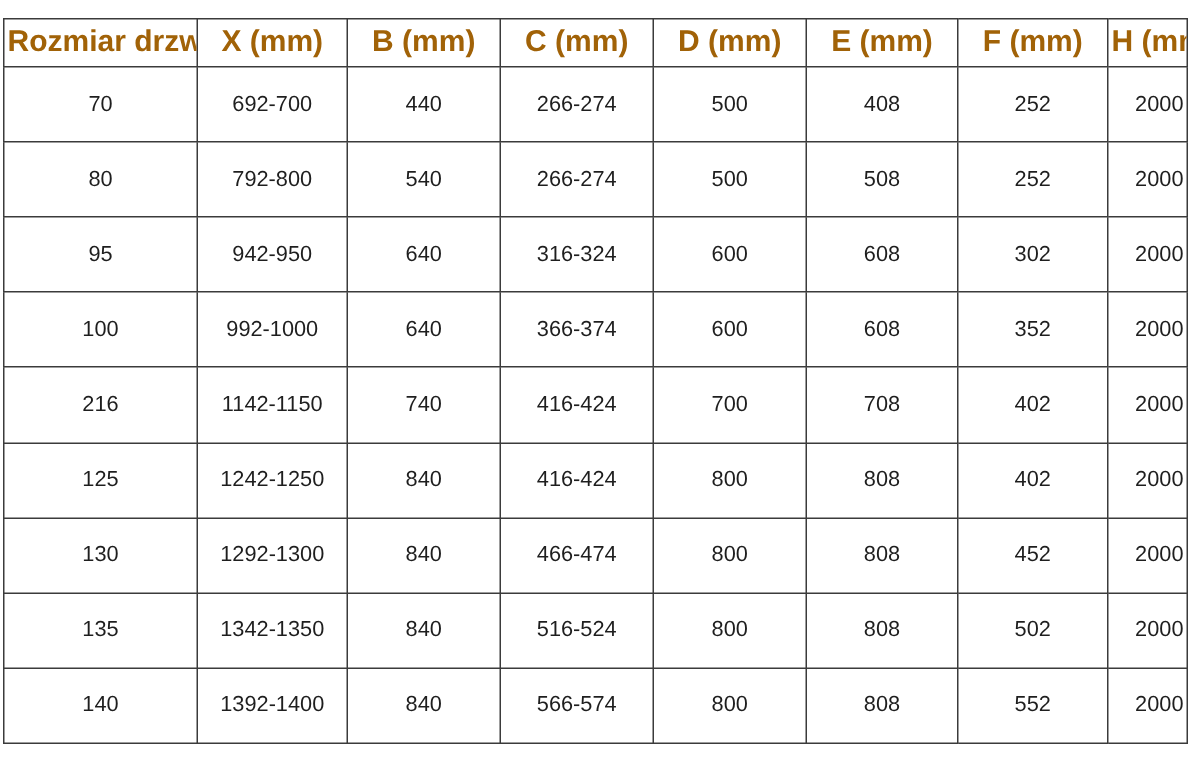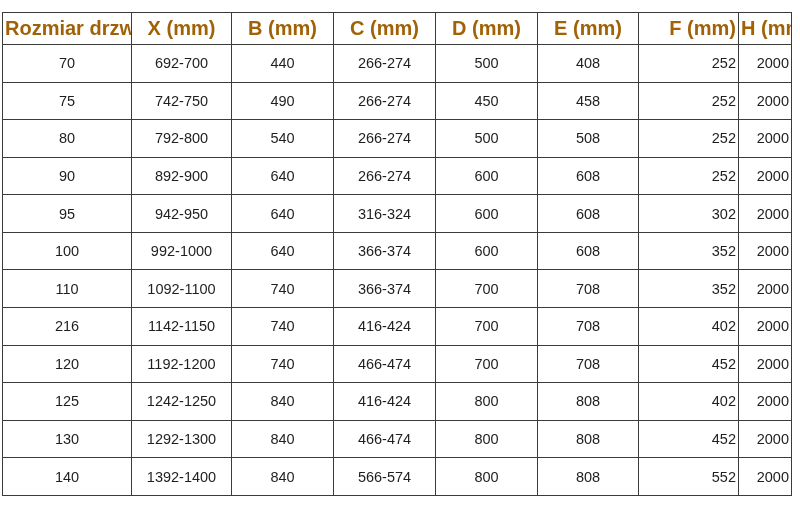--- a/index.html
+++ b/index.html
@@ -47,21 +47,21 @@
   table.specs td {
     height: 30px;
     font-weight: normal;
   }
   table.specs th:nth-child(1), table.specs td:nth-child(1) { width: 124px; }
   table.specs th:nth-child(2), table.specs td:nth-child(2) { width: 95px; }
   table.specs th:nth-child(3), table.specs td:nth-child(3) { width: 97px; }
   table.specs th:nth-child(4), table.specs td:nth-child(4) { width: 97px; }
   table.specs th:nth-child(5), table.specs td:nth-child(5) { width: 97px; }
   table.specs th:nth-child(6), table.specs td:nth-child(6) { width: 96px; }
-  table.specs th:nth-child(7), table.specs td:nth-child(7) { width: 95px; text-align: right; }
+  table.specs th:nth-child(7), table.specs td:nth-child(7) { width: 95px; }
   table.specs th:nth-child(8), table.specs td:nth-child(8) { width: auto; text-align: right; }
 </style>
 </head>
 <body>
 
 <div class="page">
   <table class="specs">
     <thead>
       <tr>
           <th>Rozmiar drzwi</th>
@@ -79,46 +79,26 @@
           <td>70</td>
           <td>692-700</td>
           <td>440</td>
           <td>266-274</td>
           <td>500</td>
           <td>408</td>
           <td>252</td>
           <td>2000</td>
         </tr>
         <tr>
-          <td>75</td>
-          <td>742-750</td>
-          <td>490</td>
-          <td>266-274</td>
-          <td>450</td>
-          <td>458</td>
-          <td>252</td>
-          <td>2000</td>
-        </tr>
-        <tr>
           <td>80</td>
           <td>792-800</td>
           <td>540</td>
           <td>266-274</td>
           <td>500</td>
           <td>508</td>
-          <td>252</td>
-          <td>2000</td>
-        </tr>
-        <tr>
-          <td>90</td>
-          <td>892-900</td>
-          <td>640</td>
-          <td>266-274</td>
-          <td>600</td>
-          <td>608</td>
           <td>252</td>
           <td>2000</td>
         </tr>
         <tr>
           <td>95</td>
           <td>942-950</td>
           <td>640</td>
           <td>316-324</td>
           <td>600</td>
           <td>608</td>
@@ -129,47 +109,27 @@
           <td>100</td>
           <td>992-1000</td>
           <td>640</td>
           <td>366-374</td>
           <td>600</td>
           <td>608</td>
           <td>352</td>
           <td>2000</td>
         </tr>
         <tr>
-          <td>110</td>
-          <td>1092-1100</td>
-          <td>740</td>
-          <td>366-374</td>
-          <td>700</td>
-          <td>708</td>
-          <td>352</td>
-          <td>2000</td>
-        </tr>
-        <tr>
           <td>216</td>
           <td>1142-1150</td>
           <td>740</td>
           <td>416-424</td>
           <td>700</td>
           <td>708</td>
           <td>402</td>
-          <td>2000</td>
-        </tr>
-        <tr>
-          <td>120</td>
-          <td>1192-1200</td>
-          <td>740</td>
-          <td>466-474</td>
-          <td>700</td>
-          <td>708</td>
-          <td>452</td>
           <td>2000</td>
         </tr>
         <tr>
           <td>125</td>
           <td>1242-1250</td>
           <td>840</td>
           <td>416-424</td>
           <td>800</td>
           <td>808</td>
           <td>402</td>
@@ -179,20 +139,30 @@
           <td>130</td>
           <td>1292-1300</td>
           <td>840</td>
           <td>466-474</td>
           <td>800</td>
           <td>808</td>
           <td>452</td>
           <td>2000</td>
         </tr>
         <tr>
+          <td>135</td>
+          <td>1342-1350</td>
+          <td>840</td>
+          <td>516-524</td>
+          <td>800</td>
+          <td>808</td>
+          <td>502</td>
+          <td>2000</td>
+        </tr>
+        <tr>
           <td>140</td>
           <td>1392-1400</td>
           <td>840</td>
           <td>566-574</td>
           <td>800</td>
           <td>808</td>
           <td>552</td>
           <td>2000</td>
         </tr>
       </tbody>

